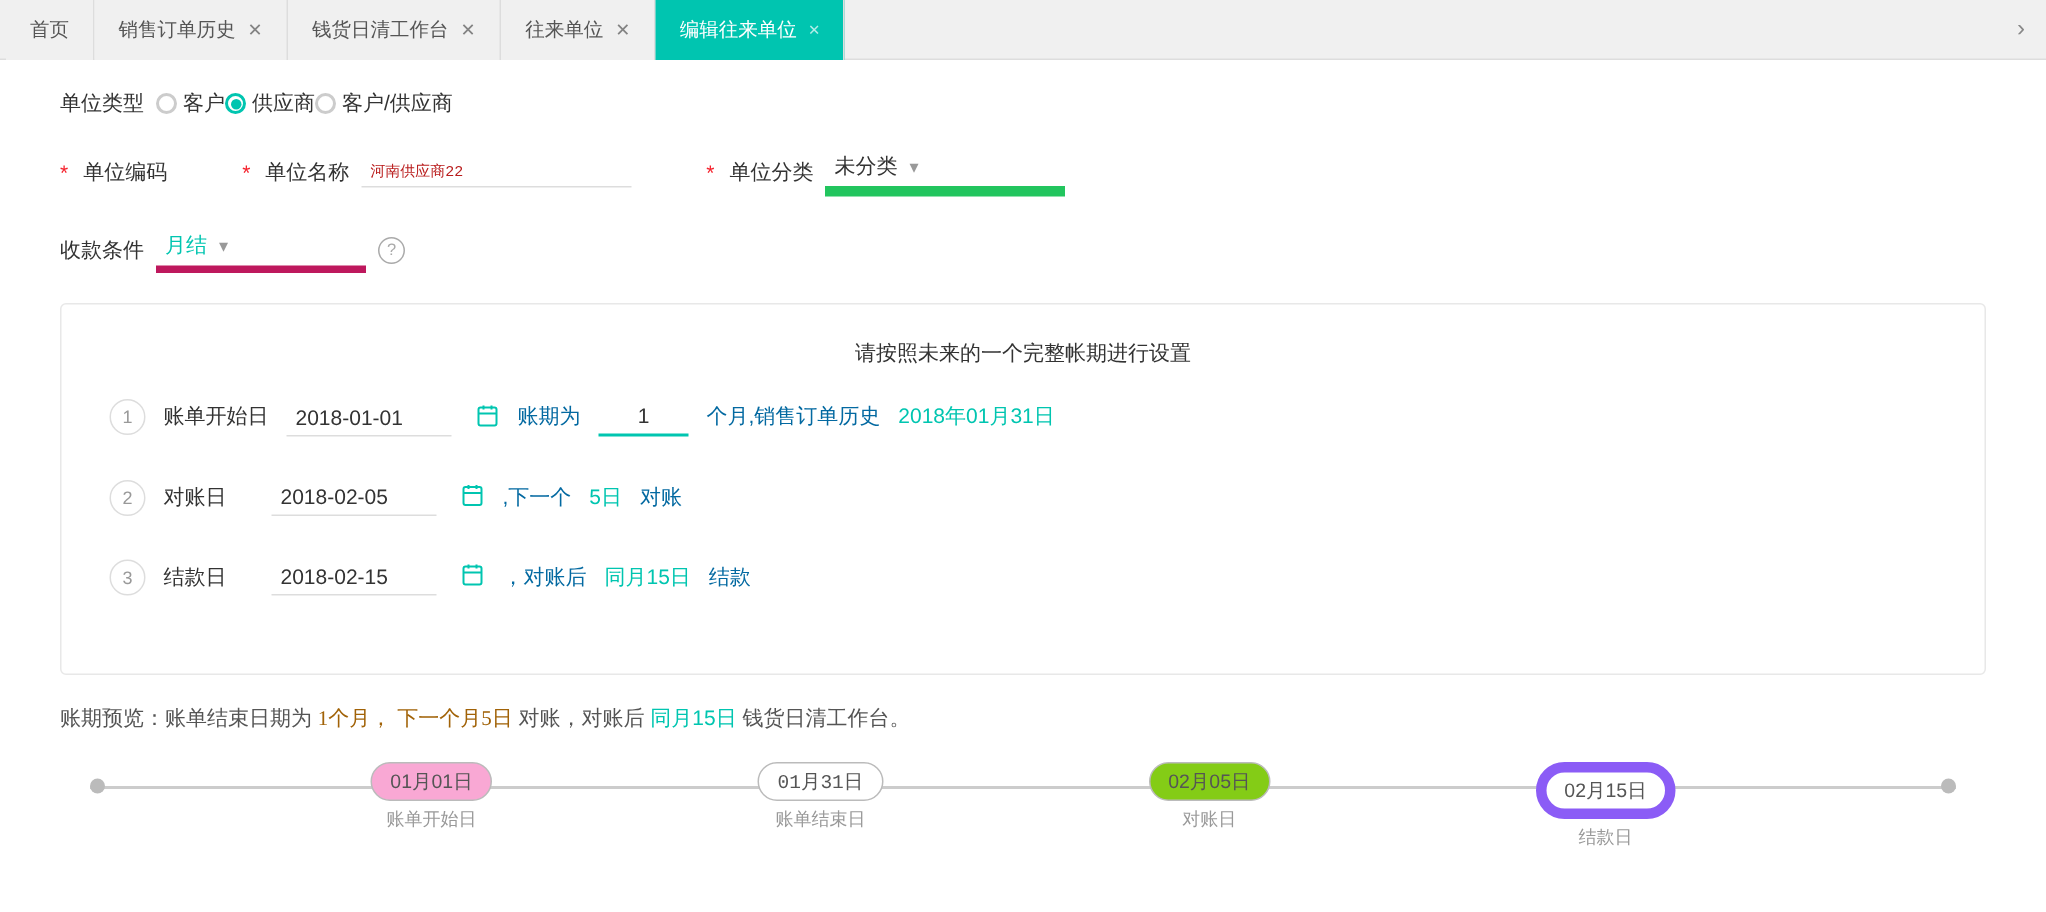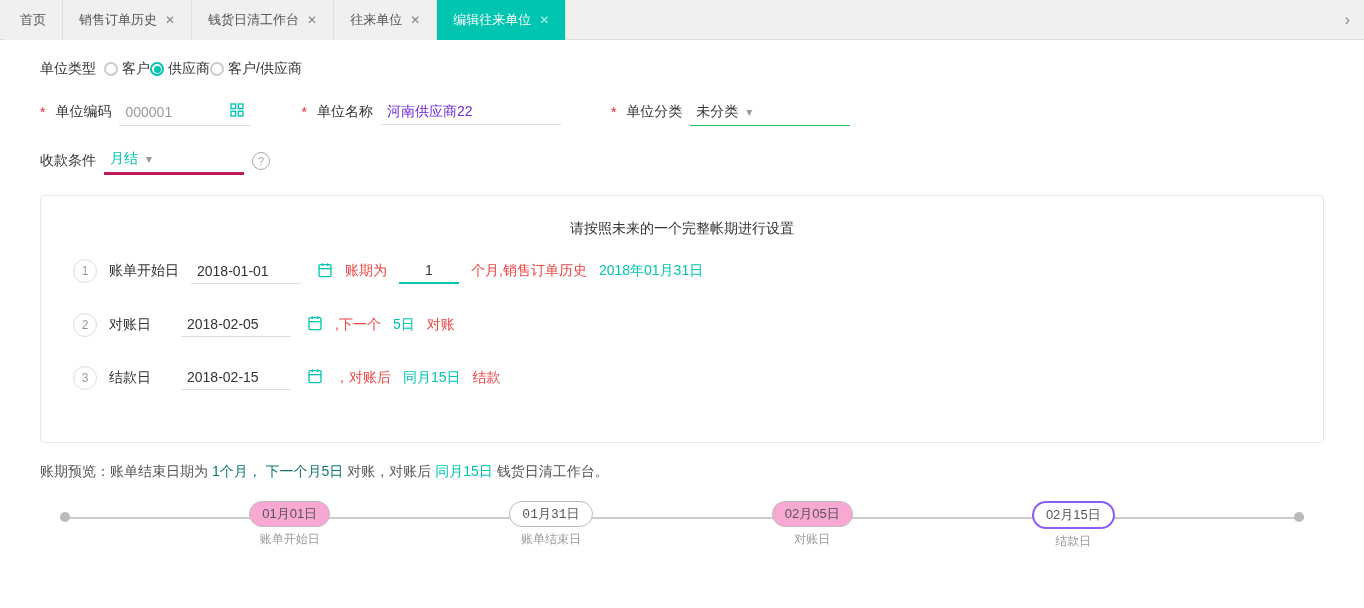--- a/index.html
+++ b/index.html
@@ -22,20 +22,21 @@
       cursor: pointer;
       font-size: 13px;
       color: #555;
       border-right: 1px solid #ddd;
       background: #f0f0f0;
       white-space: nowrap;
     }
     .tab.active {
       background: #00c5b0;
       color: #fff;
+      font-family: Liberation Mono, monospace;
     }
     .tab .close-btn {
       margin-left: 8px;
       font-size: 12px;
       cursor: pointer;
       opacity: 0.7;
     }
     .tab-more {
       margin-left: auto;
       padding: 0 10px;
@@ -107,24 +108,25 @@
       background: #00c5b0;
       border-radius: 50%;
     }
 
     
     .form-input {
       border: none;
       border-bottom: 1px solid #ddd;
       padding: 4px 6px;
       outline: none;
-      font-size: 14px;
-      color: #6d28d9;
+      font-size: 10px;
+      color: #b91c1c;
       background: transparent;
       min-width: 120px;
+      font-family: Liberation Mono, monospace;
     }
 
     .input-with-icon {
       display: flex;
       align-items: center;
       border-bottom: 1px solid #ddd;
       padding: 4px 6px;
     }
     .input-with-icon input {
       border: none;
@@ -132,31 +134,31 @@
       font-size: 14px;
       color: #999;
       background: transparent;
       min-width: 100px;
     }
 
     
     .form-select {
       display: flex;
       align-items: center;
-      border-bottom: 3px solid #be185d;
+      border-bottom: 5px solid #be185d;
       padding: 4px 6px;
       cursor: pointer;
       min-width: 140px;
       color: #00c5b0;
       gap: 8px;
     }
     .form-select-plain {
       display: flex;
       align-items: center;
-      border-bottom: 1px solid #22c55e;
+      border-bottom: 7px solid #22c55e;
       padding: 4px 6px;
       cursor: pointer;
       min-width: 160px;
       color: #333;
       gap: 8px;
     }
 
     .chevron-icon {
       color: #999;
       font-size: 12px;
@@ -241,24 +243,24 @@
       padding: 4px 6px;
       outline: none;
       font-size: 14px;
       color: #333;
       background: transparent;
       width: 60px;
       text-align: center;
     }
 
     .text-teal { color: #00c5b0; }
-    .text-orange { color: #0f766e; }
+    .text-orange { color: #a16207; font-family: Liberation Serif, serif; }
 
     .inline-text {
-      color: #ef4444;
+      color: #0369a1;
       white-space: nowrap;
     }
 
     
     .preview-text {
       font-size: 14px;
       color: #555;
       margin-bottom: 20px;
     }
   </style>
@@ -307,31 +309,20 @@
           <span>客户/供应商</span>
         </label>
       </div>
     </div>
   </div>
 
   <div class="form-row">
     <div class="form-group">
       <span class="required-star">*</span>
       <span class="form-label">单位编码</span>
-      <div class="input-with-icon">
-        <input type="text" class="" value="000001" style="color: rgb(153, 153, 153); border: none; outline: none; font-size: 14px; background: transparent; width: 100px;">
-        <span class="calendar-icon">
-          <svg width="16" height="16" viewBox="0 0 24 24" fill="none" stroke="#00c5b0" stroke-width="2">
-            <rect x="3" y="3" width="7" height="7"></rect>
-              <rect x="14" y="3" width="7" height="7"></rect>
-              <rect x="14" y="14" width="7" height="7"></rect>
-              <rect x="3" y="14" width="7" height="7"></rect>
-          </svg>
-        </span>
-      </div>
     </div>
 
     <div class="form-group" style="margin-left:40px;">
       <span class="required-star">*</span>
       <span class="form-label">单位名称</span>
       <input type="text" class="form-input" style="width: 180px; border-bottom: 1px solid rgb(221, 221, 221);" value="河南供应商22">
     </div>
 
     <div class="form-group" style="margin-left:40px;">
       <span class="required-star">*</span>
@@ -434,26 +425,26 @@
           <div style="background:#f9a8d4;border:1px solid #bbb;border-radius:20px;padding:3px 12px;font-size:13px;color:#555;white-space:nowrap;">01月01日</div>
           <div style="font-size:12px;color:#999;margin-top:4px;">账单开始日</div>
         </div>
 
         <div style="display:flex;flex-direction:column;align-items:center;font-family:Liberation Mono, monospace;">
           <div style="background:#fff;border:1px solid #bbb;border-radius:20px;padding:3px 12px;font-size:13px;color:#555;white-space:nowrap;">01月31日</div>
           <div style="font-size:12px;color:#999;margin-top:4px;">账单结束日</div>
         </div>
 
         <div style="display:flex;flex-direction:column;align-items:center;">
-          <div style="background:#f9a8d4;border:1px solid #bbb;border-radius:20px;padding:3px 12px;font-size:13px;color:#555;white-space:nowrap;">02月05日</div>
+          <div style="background:#84cc16;border:1px solid #bbb;border-radius:20px;padding:3px 12px;font-size:13px;color:#555;white-space:nowrap;">02月05日</div>
           <div style="font-size:12px;color:#999;margin-top:4px;">对账日</div>
         </div>
 
         <div style="display:flex;flex-direction:column;align-items:center;">
-          <div style="background:#fff;border:2px solid #8b5cf6;border-radius:20px;padding:3px 12px;font-size:13px;color:#555;white-space:nowrap;">02月15日</div>
+          <div style="background:#fff;border:7px solid #8b5cf6;border-radius:20px;padding:3px 12px;font-size:13px;color:#555;white-space:nowrap;">02月15日</div>
           <div style="font-size:12px;color:#999;margin-top:4px;">结款日</div>
         </div>
 
       </div>
 
       <div style="display:flex; flex-direction:column; align-items:center; position:relative; z-index:1; padding-top:11px; flex-shrink:0;">
         <div style="width:10px;height:10px;border-radius:50%;background:#bbb;"></div>
       </div>
     </div>
   </div>

